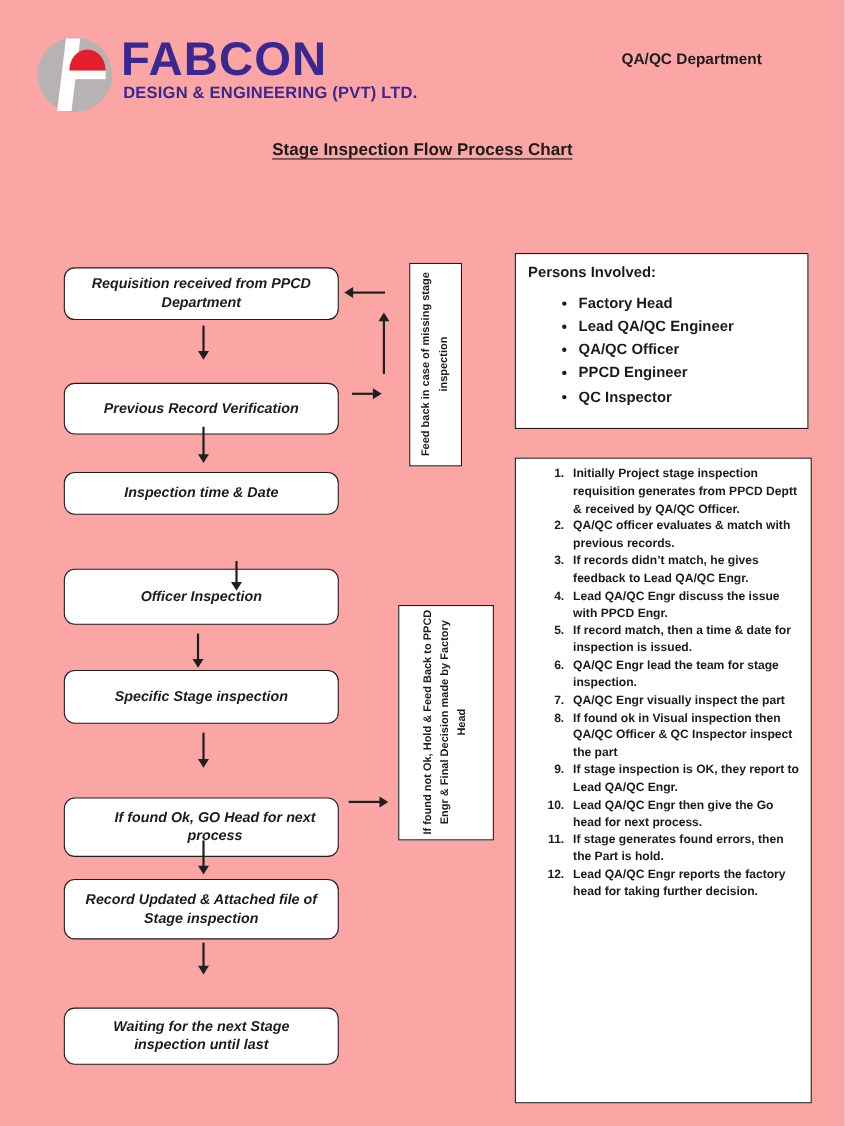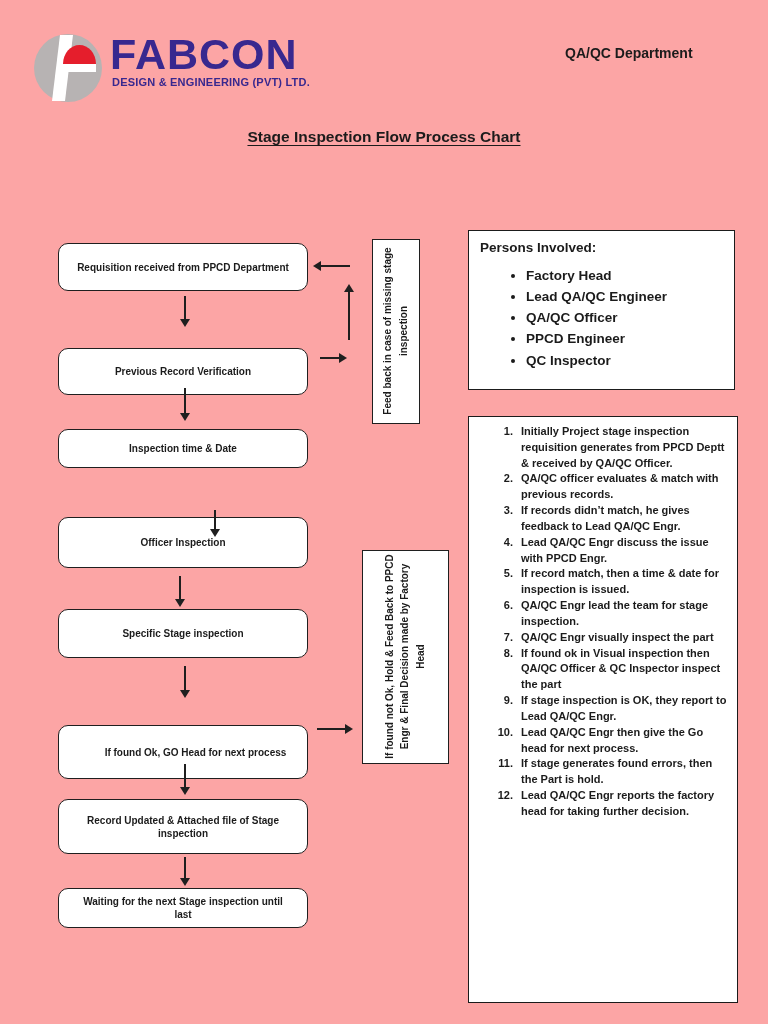--- a/index.html
+++ b/index.html
@@ -7,33 +7,33 @@
     position:relative; width:768px; height:1024px; margin:0 auto;
     background:#fca5a5; overflow:hidden;
     font-family:"Liberation Sans", sans-serif; color:#1b1b1b;
   }
 
   
   .logo-mark { position:absolute; left:33px; top:33px; }
   .brand { position:absolute; left:110px; top:33px; font-weight:bold;
            font-size:43px; letter-spacing:1px; color:#38288f; line-height:1; }
   .tagline { position:absolute; left:112px; top:76px; font-weight:bold;
-             font-size:11px; letter-spacing:0.2px; color:#38288f; }
+             font-size:15px; letter-spacing:0.2px; color:#38288f; }
   .dept { position:absolute; left:565px; top:45px; font-weight:bold; font-size:14px; }
 
   
   .doc-title { position:absolute; left:0; top:128px; width:100%; text-align:center;
                font-weight:bold; font-size:15.5px; text-decoration:underline;
                text-underline-offset:3px; }
 
   
   .fc { position:absolute; left:58px; width:250px; box-sizing:border-box;
         border:1.6px solid #1f1f1f; border-radius:10px; background:#fff;
         display:flex; align-items:center; justify-content:center; text-align:center;
-        font-weight:bold; font-size:10px; line-height:1.3; padding:2px 16px; }
+        font-weight:bold; font-size:13px; line-height:1.3; padding:2px 16px;font-style:italic; }
 
   
   .av { position:absolute; width:2px; background:#1f1f1f; }
   .av.down::after { content:""; position:absolute; bottom:-7px; left:-4px;
         border-left:5px solid transparent; border-right:5px solid transparent;
         border-top:8px solid #1f1f1f; }
   .av.up::before { content:""; position:absolute; top:-7px; left:-4px;
         border-left:5px solid transparent; border-right:5px solid transparent;
         border-bottom:8px solid #1f1f1f; }
   .ah { position:absolute; height:2px; background:#1f1f1f; }
@@ -82,21 +82,21 @@
 
   <div class="doc-title">Stage Inspection Flow Process Chart</div>
 
   <div class="fc" style="top:243px; height:48px;">Requisition received from PPCD Department</div>
   <div class="fc" style="top:348px; height:47px;">Previous Record Verification</div>
   <div class="fc" style="top:429px; height:39px;">Inspection time &amp; Date</div>
   <div class="fc" style="top:517px; height:51px;">Officer Inspection</div>
   <div class="fc" style="top:609px; height:49px;">Specific Stage inspection</div>
   <div class="fc" style="top:725px; height:54px;padding-left:41px;">If found Ok, GO Head for next process</div>
   <div class="fc" style="top:799px; height:55px;">Record Updated &amp; Attached file of Stage inspection</div>
-  <div class="fc" style="top:888px; height:40px;">Waiting for the next Stage inspection until last</div>
+  <div class="fc" style="top:916px; height:52px;">Waiting for the next Stage inspection until last</div>
 
   <div class="av down" style="left:184px; top:296px; height:24px;"></div>
   <div class="av down" style="left:184px; top:388px; height:26px;"></div>
   <div class="av down" style="left:214px; top:510px; height:20px; z-index:2;"></div>
   <div class="av down" style="left:179px; top:576px; height:24px;"></div>
   <div class="av down" style="left:184px; top:666px; height:25px;"></div>
   <div class="av down" style="left:184px; top:764px; height:24px;"></div>
   <div class="av down" style="left:184px; top:857px; height:22px;"></div>
 
   <div class="ah left" style="left:320px; top:265px; width:30px;"></div>

